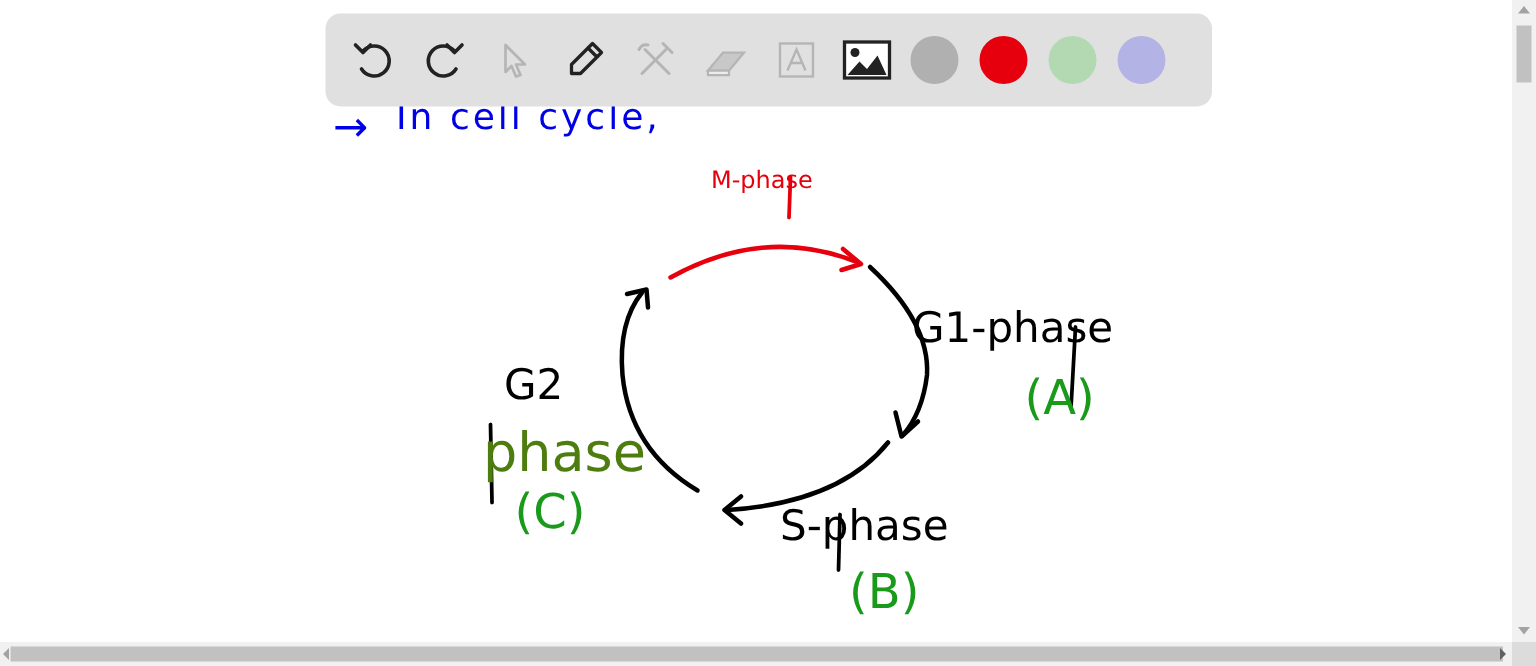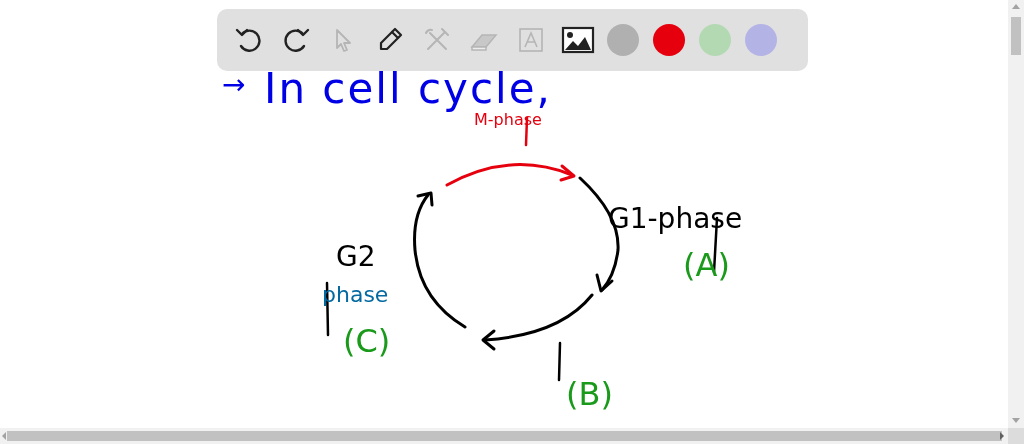--- a/index.html
+++ b/index.html
@@ -48,31 +48,32 @@
     <path d="M418,196 L431,193 L432,205" fill="none" stroke="#000" stroke-width="3" stroke-linecap="round" stroke-linejoin="round"></path>
 
     <path d="M717,218 L714,272" fill="none" stroke="#000" stroke-width="2.5" stroke-linecap="round"></path>
 
     <path d="M327,283 L328,335" fill="none" stroke="#000" stroke-width="2.5" stroke-linecap="round"></path>
     <path d="M560,343 L559,380" fill="none" stroke="#000" stroke-width="2.5" stroke-linecap="round"></path>
     <path d="M527,118 L526,145" fill="none" stroke="#e6000e" stroke-width="2.5" stroke-linecap="round"></path>
   </svg>
 
   <div class="hw" style="left:222px; top:68px; font-size:28px; color:#0000e6;">→</div>
-  <div class="hw" style="left:264px; top:64px; font-size:42px; color:#0000e6; letter-spacing:2px;">In cell cycle,</div>
+  <div class="hw" style="left:264px; top:64px; font-size:24px; color:#0000e6; letter-spacing:2px;">In cell cycle,</div>
 
   <div class="hw" style="left:474px; top:110px; font-size:16px; color:#e6000e;">M-phase</div>
 
   <div class="hw" style="left:608px; top:202px; font-size:28px; color:#000;">G1-phase</div>
   <div class="hw" style="left:683px; top:246px; font-size:32px; color:#1a9a1a;">(A)</div>
 
+  <div class="hw" style="left:520px; top:334px; font-size:28px; color:#000;">S-phase</div>
   <div class="hw" style="left:566px; top:375px; font-size:32px; color:#1a9a1a;">(B)</div>
 
   <div class="hw" style="left:336px; top:240px; font-size:28px; color:#000;">G2</div>
-  <div class="hw" style="left:322px; top:282px; font-size:22px; color:#0369a1;">phase</div>
+  <div class="hw" style="left:322px; top:282px; font-size:36px; color:#4d7c0f;">phase</div>
   <div class="hw" style="left:343px; top:322px; font-size:32px; color:#1a9a1a;">(C)</div>
 </div>
 
 <div class="toolbar">
   <div class="tool">
     <svg width="32" height="32" viewBox="0 0 32 32">
       <path d="M9,10 A10,10 0 1 1 8,22" fill="none" stroke="#222" stroke-width="2.4" stroke-linecap="round"></path>
       <path d="M4,6 L9,11 L14,6" fill="none" stroke="#222" stroke-width="2.4" stroke-linecap="round" stroke-linejoin="round"></path>
     </svg>
   </div>

